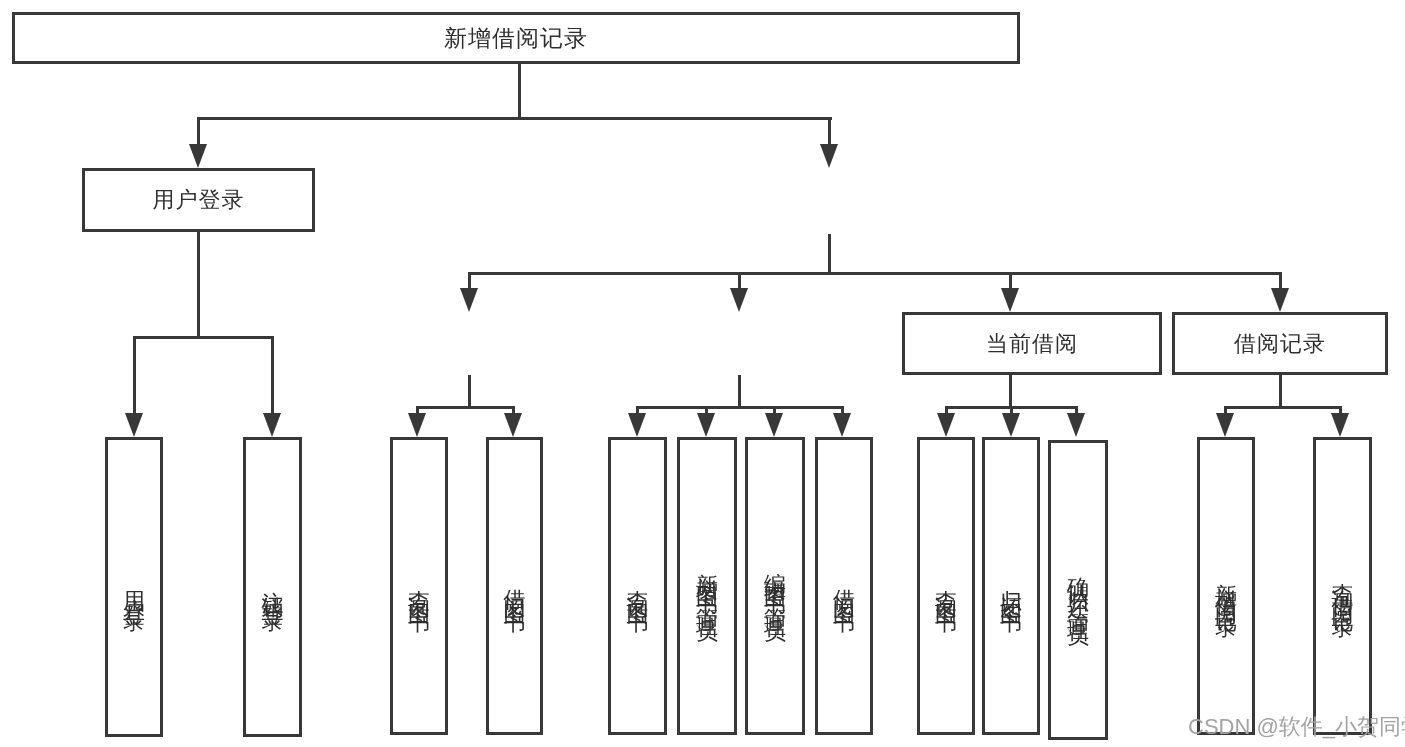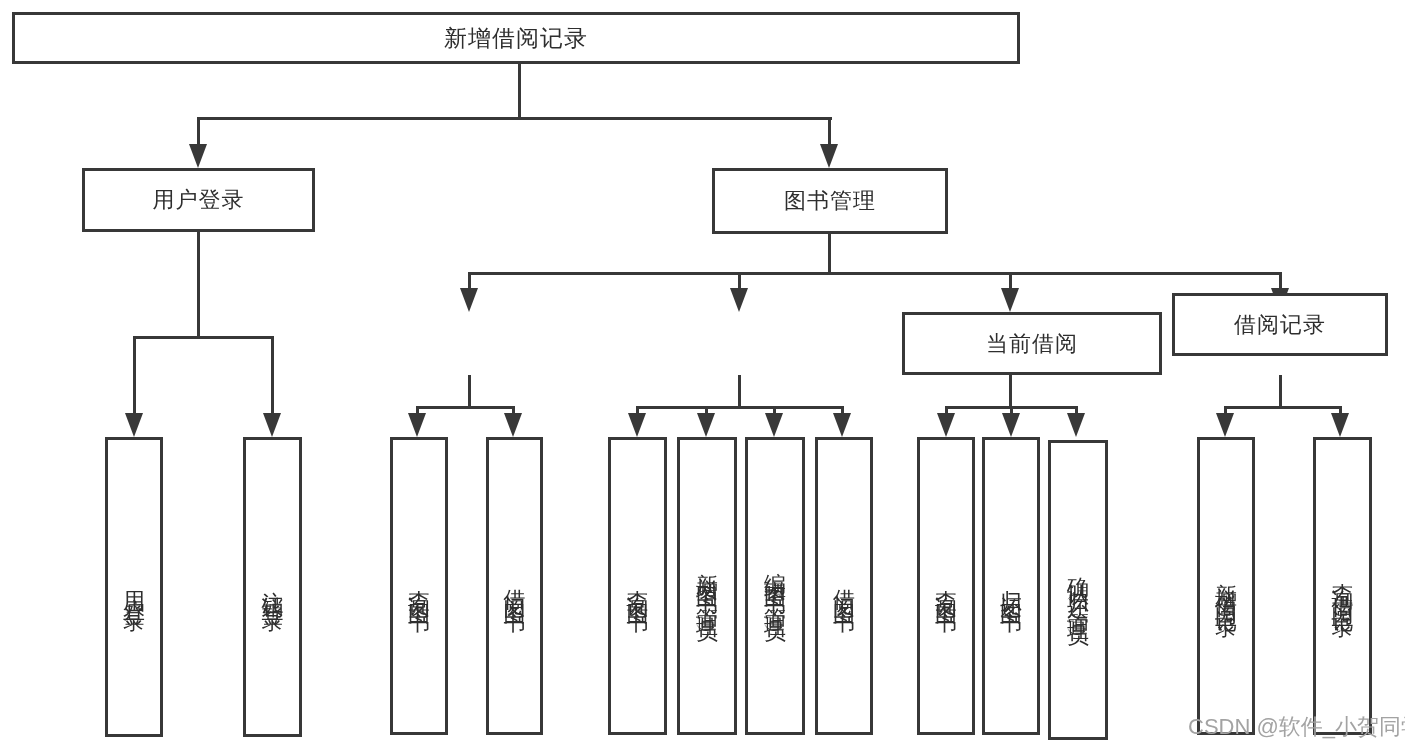--- a/index.html
+++ b/index.html
@@ -58,42 +58,41 @@
   <div class="node h root" style="left:12px; top:12px; width:1008px; height:52px;">新增借阅记录</div>
 
   <div class="vline" style="left:518px; top:64px; height:56px;"></div>
   <div class="hline" style="left:197px; top:117px; width:635px;"></div>
   <div class="vline" style="left:197px; top:117px; height:28px;"></div>
   <div class="arrow" style="left:189px; top:144px;"></div>
   <div class="vline" style="left:828px; top:117px; height:28px;"></div>
   <div class="arrow" style="left:820px; top:144px;"></div>
 
   <div class="node h" style="left:82px; top:168px; width:233px; height:64px;">用户登录</div>
-  <div class="node h" style="left:712px; top:168px; width:236px; height:66px;">图书管理</div>
 
   <div class="vline" style="left:197px; top:232px; height:107px;"></div>
   <div class="hline" style="left:133px; top:336px; width:141px;"></div>
   <div class="vline" style="left:133px; top:336px; height:77px;"></div>
   <div class="arrow" style="left:125px; top:413px;"></div>
   <div class="vline" style="left:271px; top:336px; height:77px;"></div>
   <div class="arrow" style="left:263px; top:413px;"></div>
 
   <div class="vline" style="left:828px; top:234px; height:41px;"></div>
   <div class="hline" style="left:468px; top:272px; width:813px;"></div>
   <div class="vline" style="left:468px; top:272px; height:17px;"></div>
   <div class="arrow" style="left:460px; top:288px;"></div>
   <div class="vline" style="left:738px; top:272px; height:17px;"></div>
   <div class="arrow" style="left:730px; top:288px;"></div>
   <div class="vline" style="left:1009px; top:272px; height:17px;"></div>
   <div class="arrow" style="left:1001px; top:288px;"></div>
   <div class="vline" style="left:1279px; top:272px; height:17px;"></div>
   <div class="arrow" style="left:1271px; top:288px;"></div>
 
   <div class="node h" style="left:902px; top:312px; width:260px; height:63px;">当前借阅</div>
-  <div class="node h" style="left:1172px; top:293px; width:216px; height:63px;">借阅记录</div>
+  <div class="node h" style="left:1172px; top:312px; width:216px; height:63px;">借阅记录</div>
 
   <div class="vline" style="left:468px; top:375px; height:34px;"></div>
   <div class="hline" style="left:416px; top:406px; width:99px;"></div>
   <div class="vline" style="left:416px; top:406px; height:9px;"></div>
   <div class="arrow" style="left:408px; top:413px;"></div>
   <div class="vline" style="left:512px; top:406px; height:9px;"></div>
   <div class="arrow" style="left:504px; top:413px;"></div>
 
   <div class="vline" style="left:738px; top:375px; height:34px;"></div>
   <div class="hline" style="left:636px; top:406px; width:208px;"></div>

